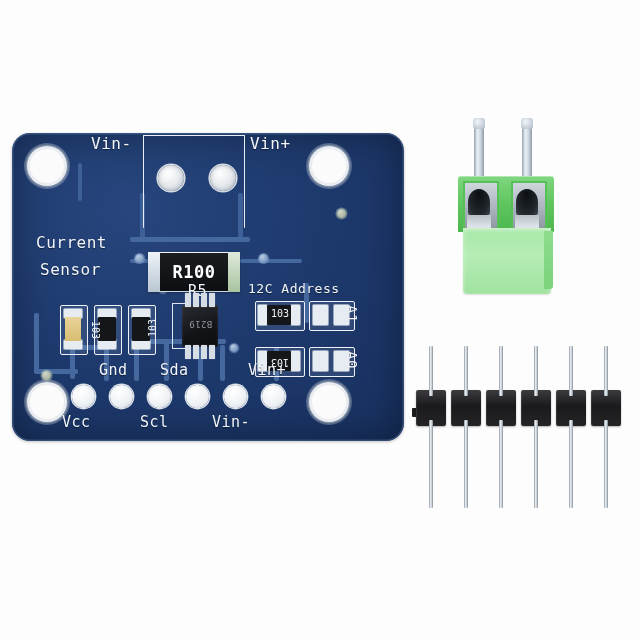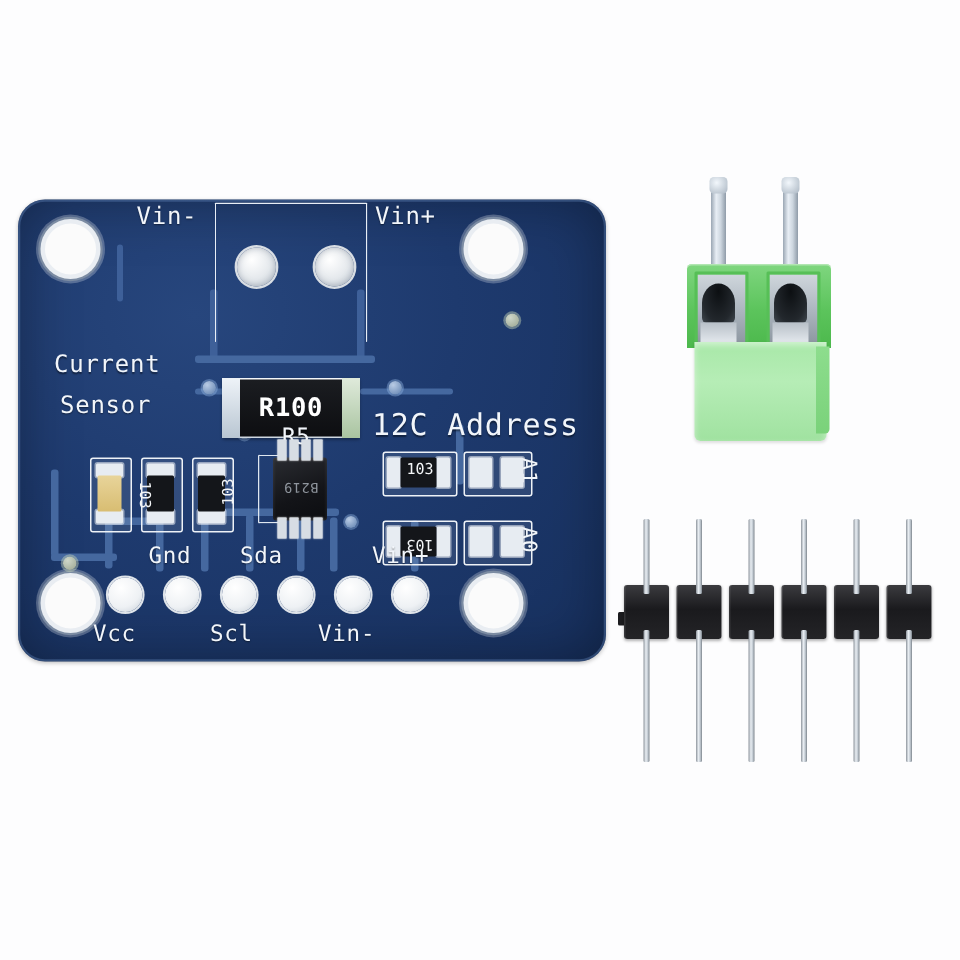--- a/index.html
+++ b/index.html
@@ -247,21 +247,21 @@
 
     <div class="shunt-outer" style="left:136px;top:98px;">
       <div class="shunt-term-l"></div>
       <div class="shunt-term-r"></div>
       <div class="shunt-body">
         <span class="shunt-text">R100</span>
       </div>
     </div>
     <div class="silk" style="left:176px;top:149px;font-size:15px;">R5</div>
 
-    <div class="silk" style="left:236px;top:138px;font-size:20px;">12C Address</div>
+    <div class="silk" style="left:236px;top:148px;font-size:13px;">12C Address</div>
 
     <div class="silk rot" style="left:348px;top:172px;font-size:14px;">A1</div>
     <div class="silk rot" style="left:348px;top:218px;font-size:14px;">A0</div>
 
     <div class="smdcase" style="left:48px;top:172px;width:26px;height:48px;"></div>
     <div class="smdpad" style="left:52px;top:176px;width:18px;height:9px;"></div>
     <div class="smdpad" style="left:52px;top:207px;width:18px;height:9px;"></div>
     <div style="position:absolute;left:53px;top:184px;width:16px;height:24px;background:linear-gradient(180deg,#e8d49a,#d8bd72);border-radius:1px;"></div>
 
     <div class="smdcase" style="left:82px;top:172px;width:26px;height:48px;"></div>

